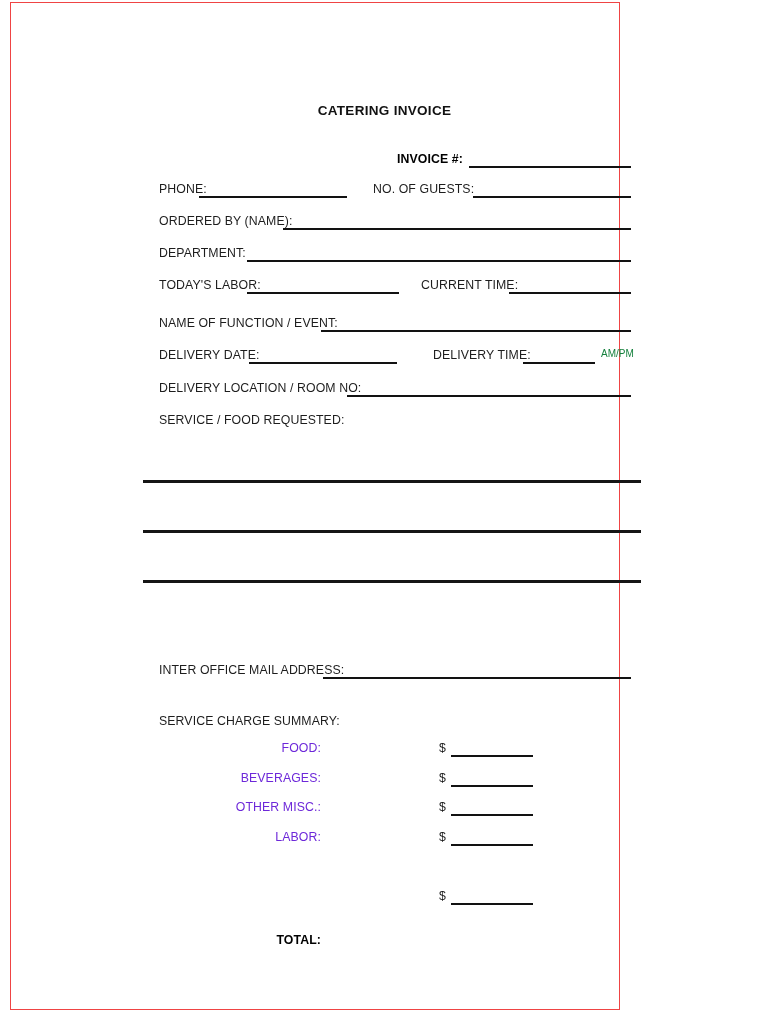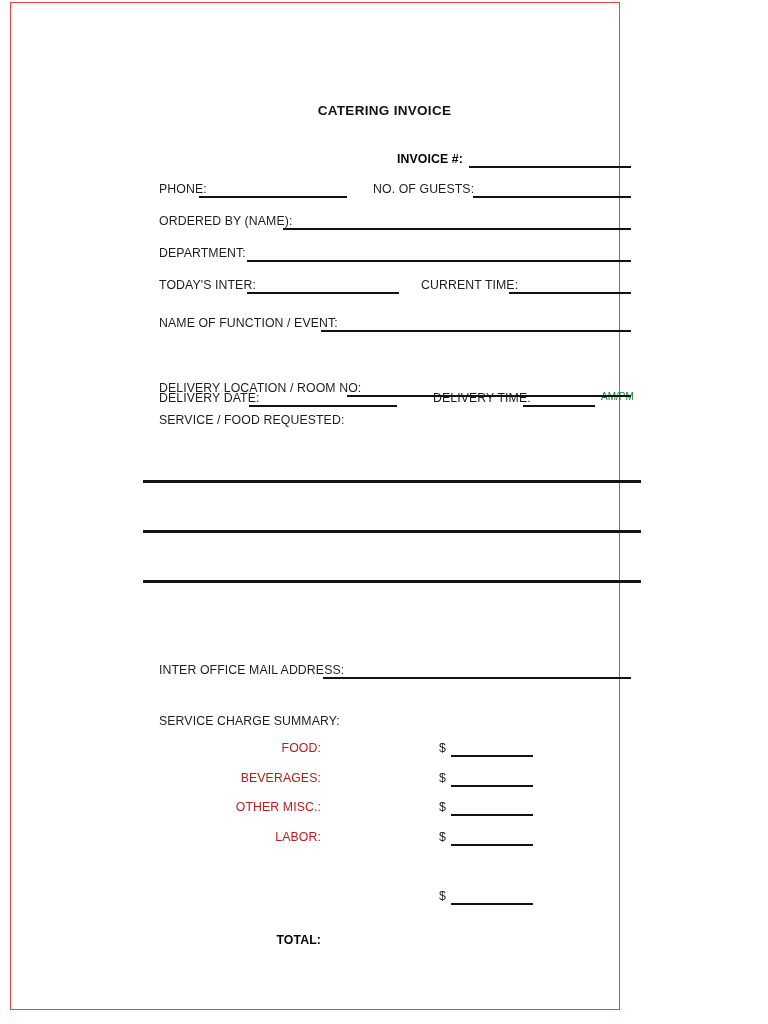--- a/index.html
+++ b/index.html
@@ -71,21 +71,21 @@
   }
 
   
   .money-row { position: absolute; left: 0; width: 747px; height: 22px; }
   .money-lbl {
     position: absolute;
     right: 437px;
     font-size: 12.3px;
     white-space: nowrap;
     text-align: right;
-    color: #b91c1c;
+    color: #6d28d9;
     letter-spacing: 0.1px;
   }
   .money-lbl.bold { font-weight: bold; color: #000; margin-top: 44px; }
   .money-dollar {
     position: absolute;
     left: 428px;
     font-size: 12.3px;
     color: #1d1d1d;
   }
   .money-rule {
@@ -125,32 +125,32 @@
     <span class="lbl" style="left:142px; top:3px;">ORDERED BY (NAME):</span>
     <span class="rule" style="left:272px; top:17px; width:348px;"></span>
   </div>
 
   <div class="field-row" style="top:240px;">
     <span class="lbl" style="left:142px; top:3px;">DEPARTMENT:</span>
     <span class="rule" style="left:236px; top:17px; width:384px;"></span>
   </div>
 
   <div class="field-row" style="top:272px;">
-    <span class="lbl" style="left:142px; top:3px;">TODAY'S INTER:</span>
+    <span class="lbl" style="left:142px; top:3px;">TODAY'S LABOR:</span>
     <span class="rule" style="left:236px; top:17px; width:152px;"></span>
     <span class="lbl" style="left:404px; top:3px;text-align:right;">CURRENT TIME:</span>
     <span class="rule" style="left:498px; top:17px; width:122px;"></span>
   </div>
 
   <div class="field-row" style="top:310px;">
     <span class="lbl" style="left:142px; top:3px;">NAME OF FUNCTION / EVENT:</span>
     <span class="rule" style="left:310px; top:17px; width:310px;"></span>
   </div>
 
-  <div class="field-row" style="top:342px;margin-top:43px;">
+  <div class="field-row" style="top:342px;">
     <span class="lbl" style="left:142px; top:3px;">DELIVERY DATE:</span>
     <span class="rule" style="left:238px; top:17px; width:148px;"></span>
     <span class="lbl" style="left:416px; top:3px;">DELIVERY TIME:</span>
     <span class="rule" style="left:512px; top:17px; width:72px;"></span>
     <span class="ampm" style="left:590px; top:3px;">AM/PM</span>
   </div>
 
   <div class="field-row" style="top:375px;">
     <span class="lbl" style="left:142px; top:3px;">DELIVERY LOCATION / ROOM NO:</span>
     <span class="rule" style="left:336px; top:17px; width:284px;"></span>

